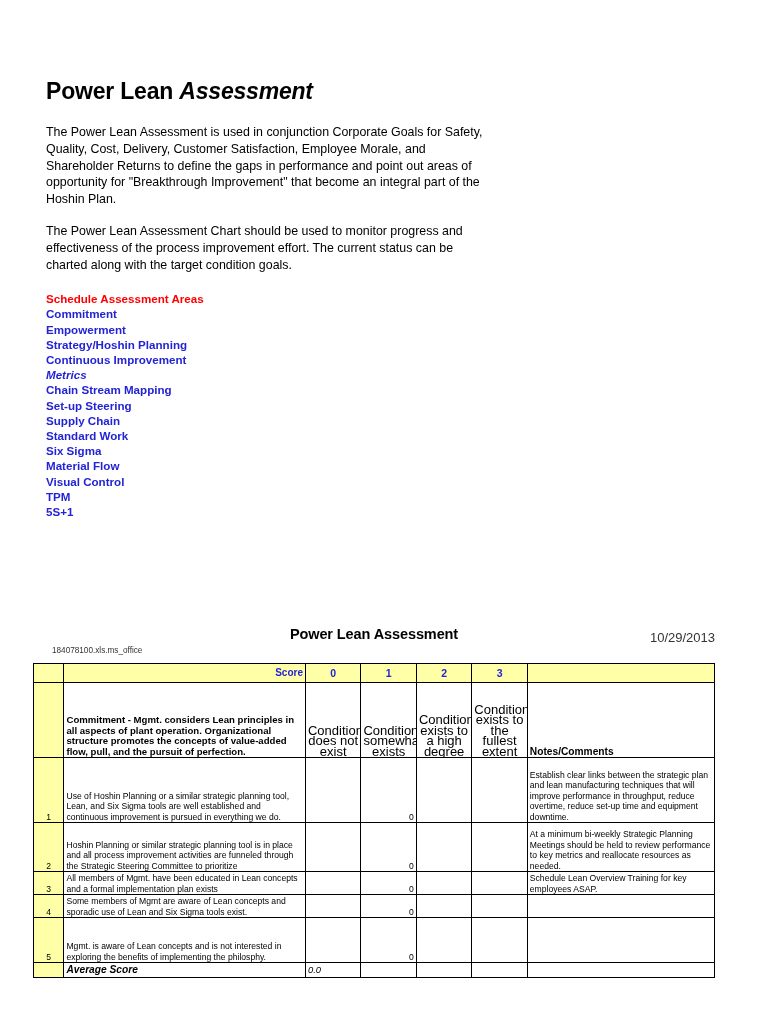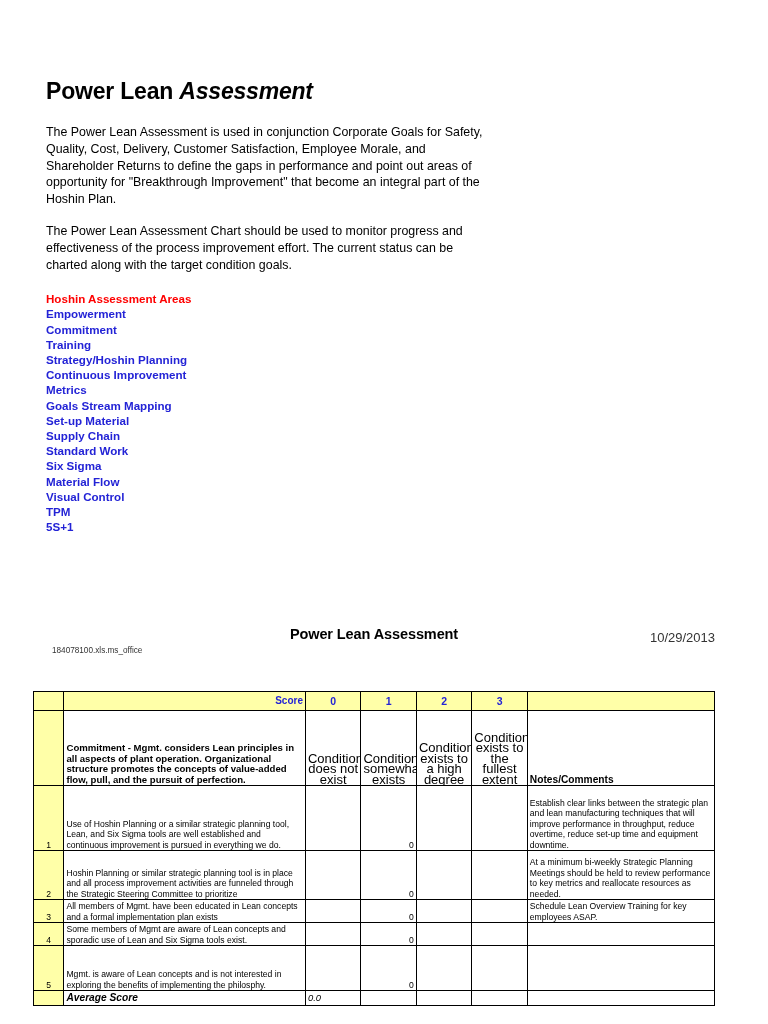--- a/index.html
+++ b/index.html
@@ -94,21 +94,21 @@
     right: 0;
     top: 4px;
     font-size: 13px;
     color: #333333;
   }
 
   
   .assessment-table {
     position: absolute;
     left: 33px;
-    top: 691px;
+    top: 663px;
     width: 682px;
     border-collapse: collapse;
     table-layout: fixed;
     font-size: 8.6px;
   }
   .assessment-table td {
     border: 1px solid #000000;
     vertical-align: bottom;
     padding: 0 2px;
     line-height: 10.4px;
@@ -196,30 +196,29 @@
 
   <h1 class="doc-title">
     <span>Power Lean</span>
     <span class="em">Assessment</span>
   </h1>
 
   <p class="para">The Power Lean Assessment is used in conjunction Corporate Goals for Safety, Quality, Cost, Delivery, Customer Satisfaction, Employee Morale, and Shareholder Returns to define the gaps in performance and point out areas of opportunity for "Breakthrough Improvement" that become an integral part of the Hoshin Plan.</p>
   <p class="para">The Power Lean Assessment Chart should be used to monitor progress and effectiveness of the process improvement effort.  The current status can be charted along with the target condition goals.</p>
 
   <div class="areas-block">
-    <p class="areas-heading" style="color: rgb(255, 0, 0);">Hoshin Assessment Areas</p>
+    <p class="areas-heading" style="color: rgb(255, 0, 0);">Schedule Assessment Areas</p>
     <ul class="areas-list">
+      <li style="color: rgb(35, 35, 214);">Commitment</li>
       <li style="color: rgb(35, 35, 214);">Empowerment</li>
-      <li style="color: rgb(35, 35, 214);">Commitment</li>
-      <li style="color: rgb(35, 35, 214);">Training</li>
       <li style="color: rgb(35, 35, 214);">Strategy/Hoshin Planning</li>
       <li style="color: rgb(35, 35, 214);">Continuous Improvement</li>
-      <li style="color: rgb(35, 35, 214);">Metrics</li>
-      <li style="color: rgb(35, 35, 214);">Goals Stream Mapping</li>
-      <li style="color: rgb(35, 35, 214);">Set-up Material</li>
+      <li style="color: rgb(35, 35, 214); font-style: italic;">Metrics</li>
+      <li style="color: rgb(35, 35, 214);">Chain Stream Mapping</li>
+      <li style="color: rgb(35, 35, 214);">Set-up Steering</li>
       <li style="color: rgb(35, 35, 214);">Supply Chain</li>
       <li style="color: rgb(35, 35, 214);">Standard Work</li>
       <li style="color: rgb(35, 35, 214);">Six Sigma</li>
       <li style="color: rgb(35, 35, 214);">Material Flow</li>
       <li style="color: rgb(35, 35, 214);">Visual Control</li>
       <li style="color: rgb(35, 35, 214);">TPM</li>
       <li style="color: rgb(35, 35, 214);">5S+1</li>
     </ul>
   </div>
 </div>

